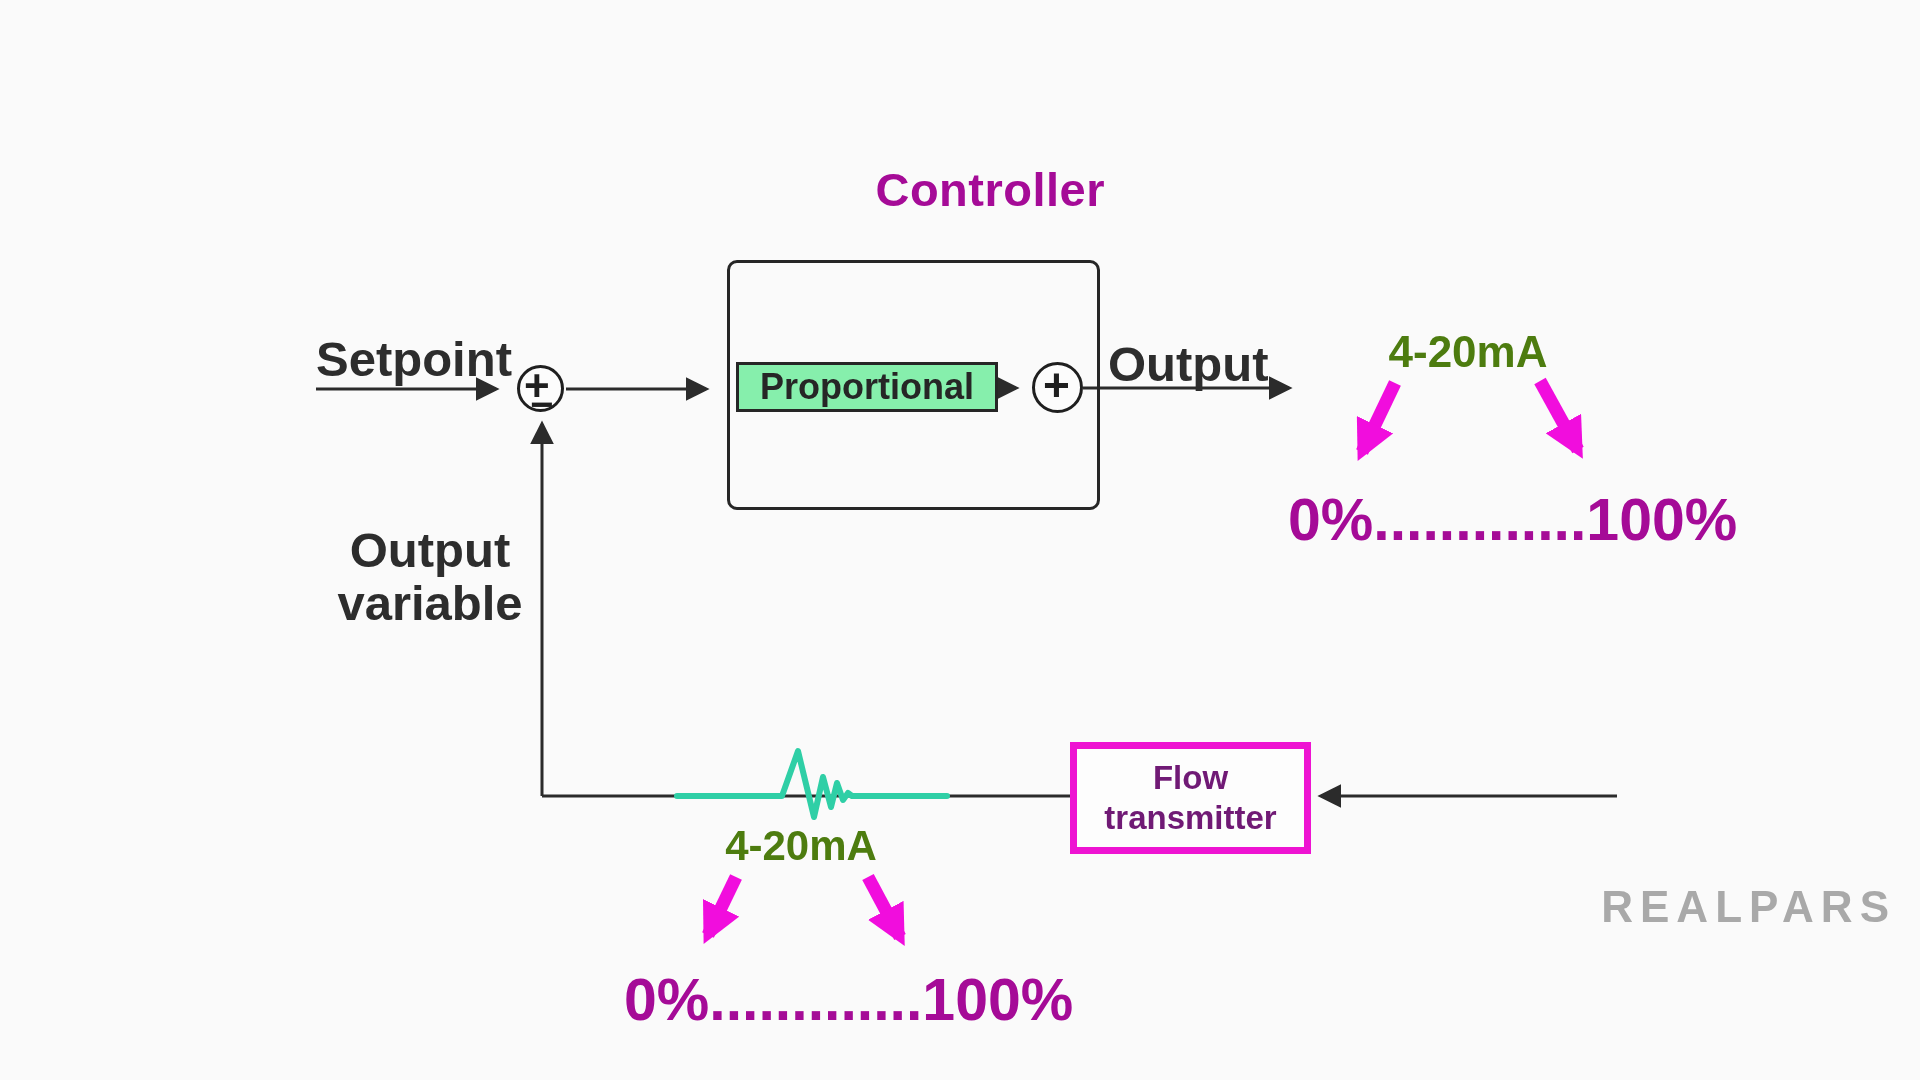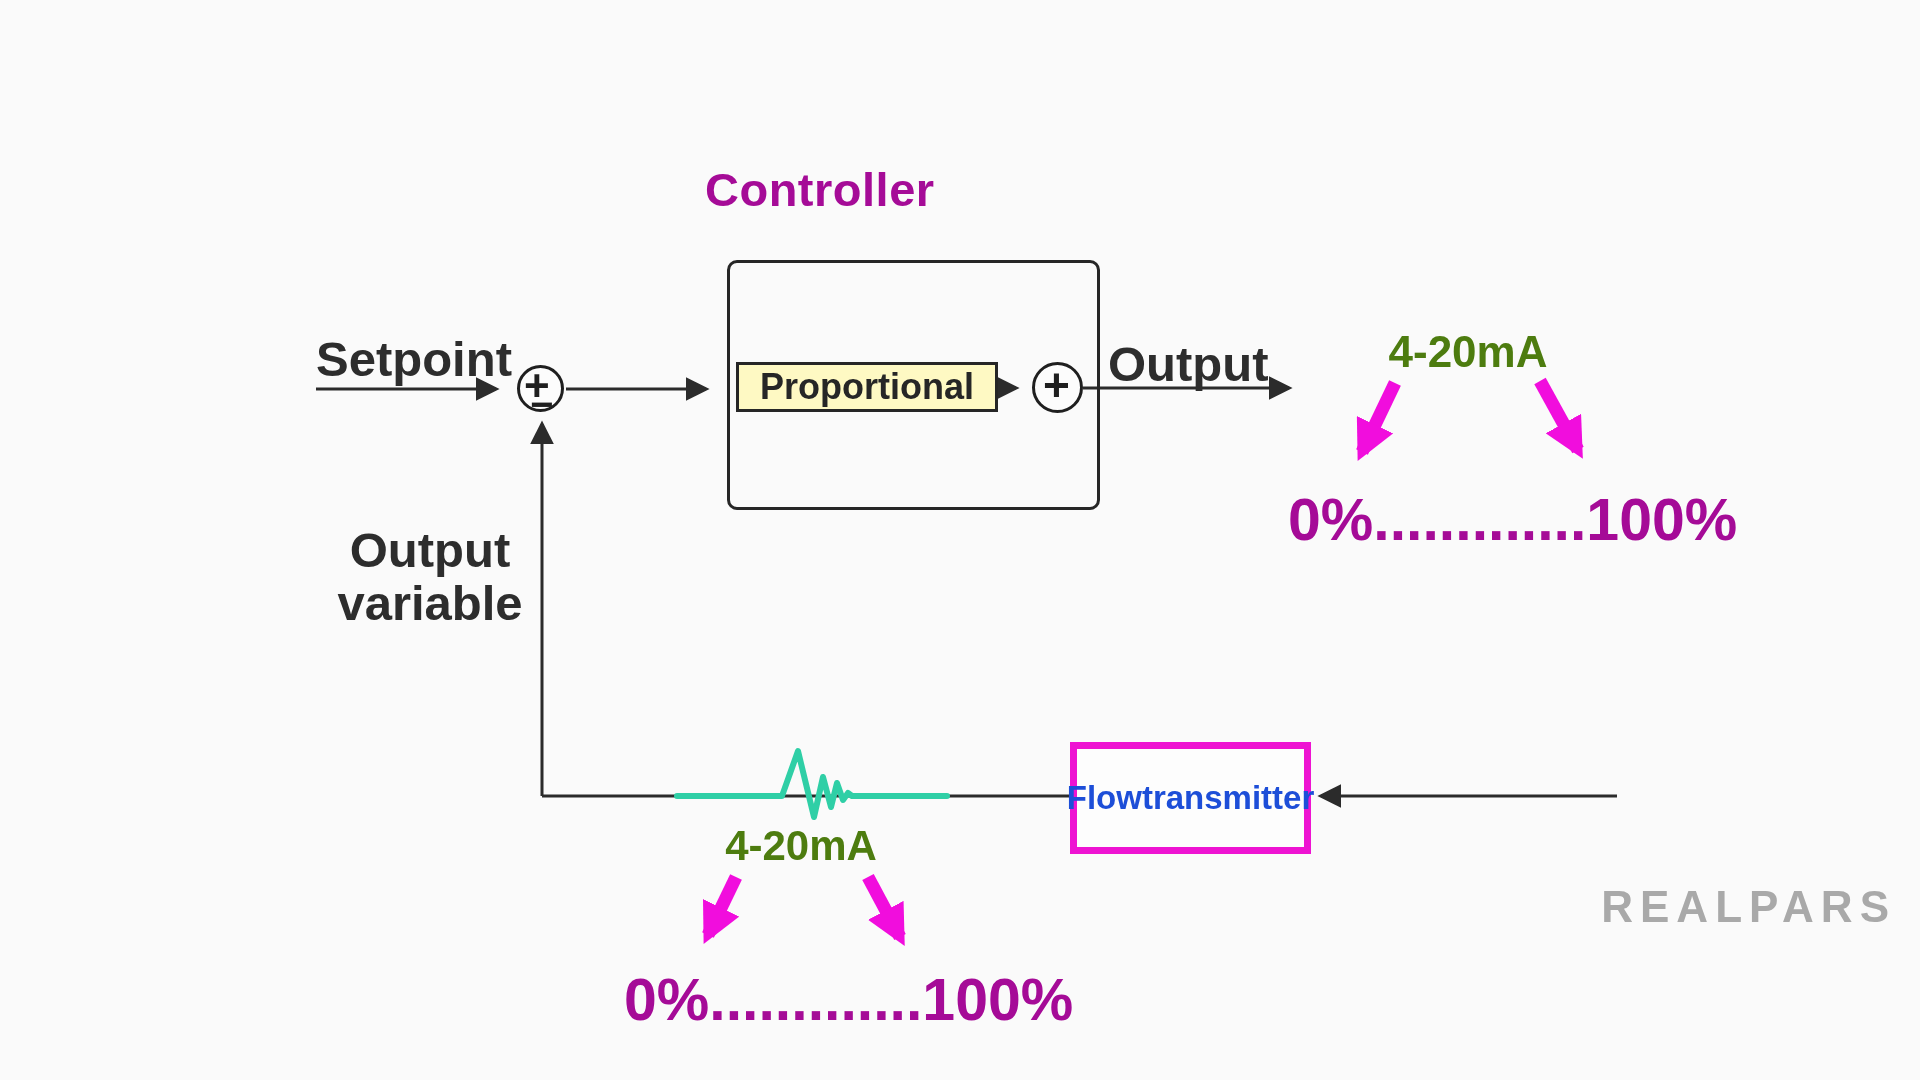--- a/index.html
+++ b/index.html
@@ -10,56 +10,56 @@
     color: #2d2d2d;
     position: relative;
   }
   #stage { position: absolute; inset: 0; width: 1920px; height: 1080px; }
   #wires { position: absolute; left: 0; top: 0; width: 1920px; height: 1080px; }
 
   .abs { position: absolute; }
 
   .title {
     left: 705px; top: 162px; width: 400px;
-    font-size: 47px; font-weight: 700; text-align: left;
+    font-size: 47px; font-weight: 700; text-align: right;
     color: #a50b97; letter-spacing: 0.5px;
   }
 
   .lbl { font-weight: 600; font-size: 49px; color: #2d2d2d; white-space: nowrap; }
   .lbl-setpoint  { left: 316px;  top: 331px; }
   .lbl-output    { left: 1108px; top: 336px; }
   .lbl-process   { left: 330px;  top: 524px; width: 200px; text-align: center; line-height: 53px; }
 
   .controller-box {
     left: 727px; top: 260px; width: 373px; height: 250px;
     border: 3px solid #262626; border-radius: 10px;
     background: transparent;
   }
   .proportional-box {
     left: 736px; top: 362px; width: 262px; height: 50px;
-    border: 3px solid #262626; background: #fef9c3;
+    border: 3px solid #262626; background: #86efac;
     display: flex; align-items: center; justify-content: center;
     font-size: 36px; font-weight: 600; color: #262626;
   }
 
   .sum-circle {
     border: 3.5px solid #1f1f1f; border-radius: 50%;
     background: #fcfcfc;
   }
   .sum-main { left: 517px; top: 365px; width: 47px; height: 47px; }
   .sum-main .plus  { position: absolute; left: 4px;  top: -6px;  font-size: 44px; font-weight: 700; color: #1f1f1f; line-height: 48px; }
   .sum-main .minus { position: absolute; left: 10px; top: 12px;  font-size: 40px; font-weight: 700; color: #1f1f1f; line-height: 48px; }
   .sum-inner { left: 1032px; top: 362px; width: 51px; height: 51px; }
   .sum-inner .plus { position: absolute; left: 8px; top: -5px; font-size: 46px; font-weight: 700; color: #1f1f1f; line-height: 50px; }
 
   .flow-box {
     left: 1070px; top: 742px; width: 241px; height: 112px;
     border: 7px solid #ee13d2; background: #fdfdfd;
-    display: flex; flex-direction: row; align-items: center; justify-content: center;
-    font-size: 33px; font-weight: 600; line-height: 40px; color: #1d4ed8;
+    display: flex; flex-direction: column; align-items: center; justify-content: center;
+    font-size: 33px; font-weight: 600; line-height: 40px; color: #701a75;
     text-align: center;
   }
 
   .signal-range { font-size: 44px; font-weight: 600; color: #4d7c0f; text-align: center; white-space: nowrap; }
   .range-output   { left: 1368px; top: 327px; width: 200px; }
   .range-feedback { left: 701px;  top: 822px; width: 200px; font-size: 42px; }
   .signal-scale { font-size: 59px; font-weight: 600; color: #a50b97; text-align: center; white-space: nowrap; letter-spacing: 0px; }
   .scale-output   { left: 1288px; top: 486px; width: 400px; }
   .scale-feedback { left: 624px;  top: 966px; width: 400px; }
 

